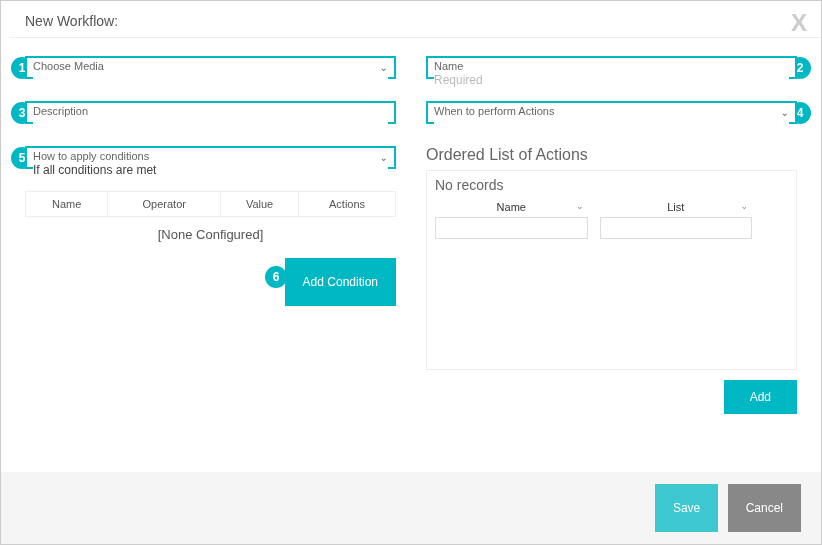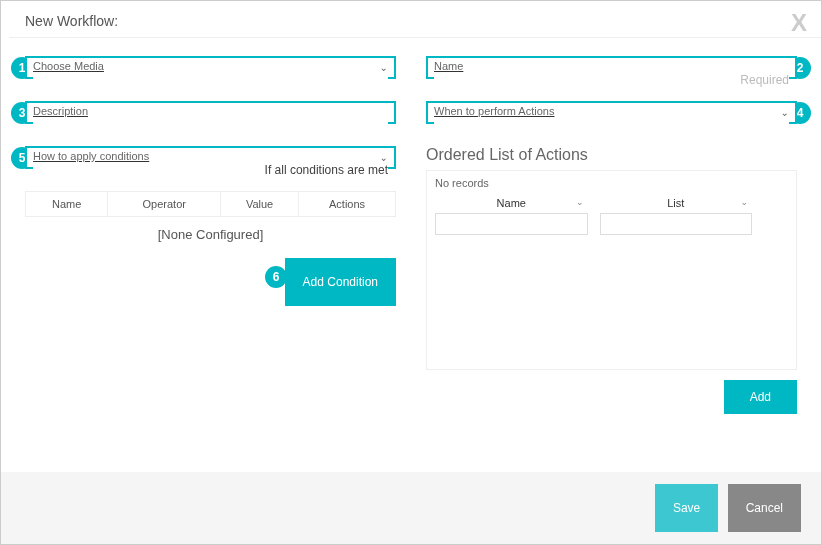--- a/index.html
+++ b/index.html
@@ -45,34 +45,32 @@
   .field-wrap {
     position: relative;
     margin-bottom: 22px;
   }
   .field-box {
     border: 2px solid #00b8c4;
     height: 23px;
     position: relative;
     background: #fff;
     padding: 2px 6px 0 6px;
-    text-decoration: underline;
   }
   .field-label {
     font-size: 11px;
     color: #666;
   }
   .field-input {
     width: 100%;
     border: none;
     outline: none;
     font-size: 12px;
     padding: 1px 0;
     color: #666;
-    text-align: right;
   }
   .field-input::placeholder { color: #bbb; }
   .select-caret {
     position: absolute;
     right: 6px;
     bottom: 4px;
     font-size: 10px;
     color: #666;
     pointer-events: none;
   }
@@ -144,21 +142,21 @@
     font-size: 16px;
     color: #666;
     margin: 8px 0 6px 0;
   }
   .actions-box {
     border: 1px solid #eee;
     min-height: 200px;
     padding: 6px 8px;
   }
   .no-records {
-    font-size: 11px;
+    font-size: 14px;
     color: #666;
     margin-bottom: 4px;
   }
   .actions-headers {
     display: flex;
     gap: 12px;
     margin-bottom: 4px;
   }
   .action-col {
     flex: 1;

